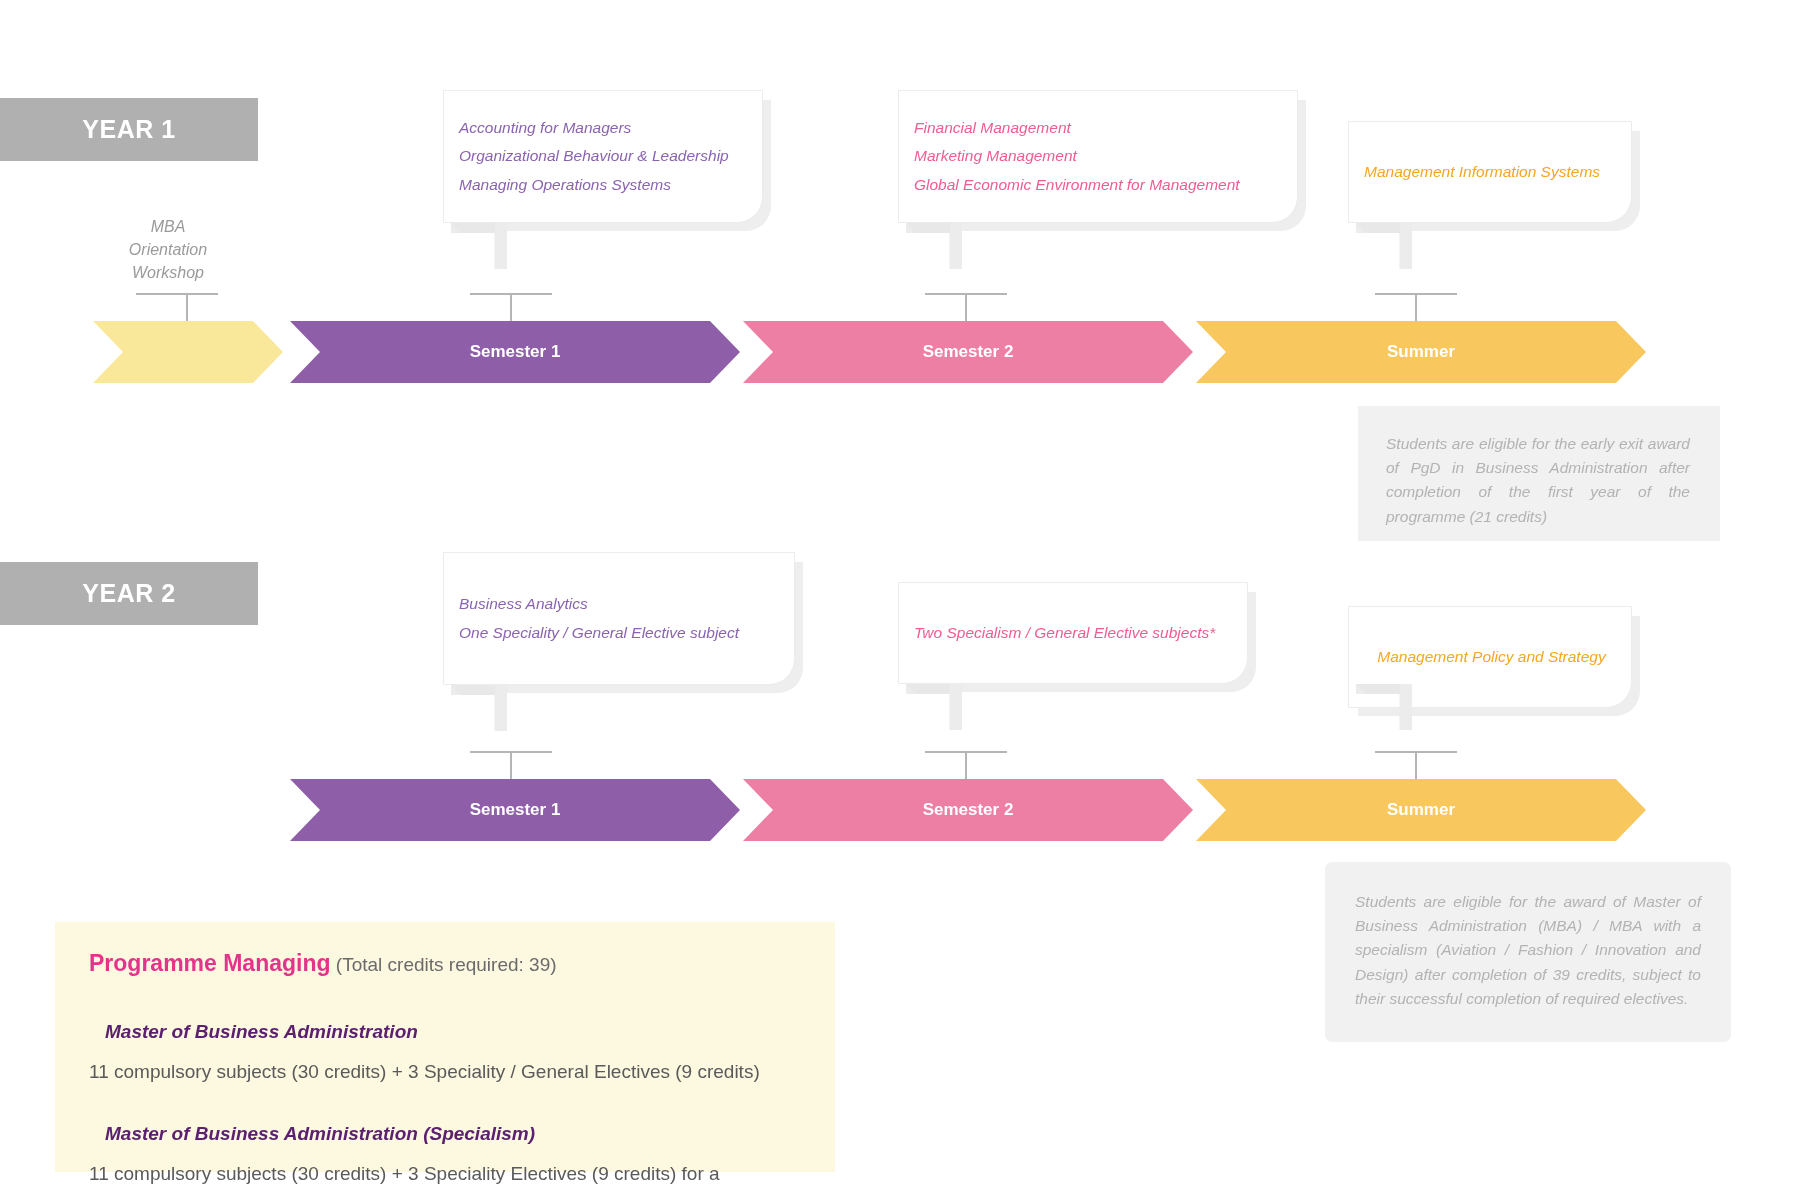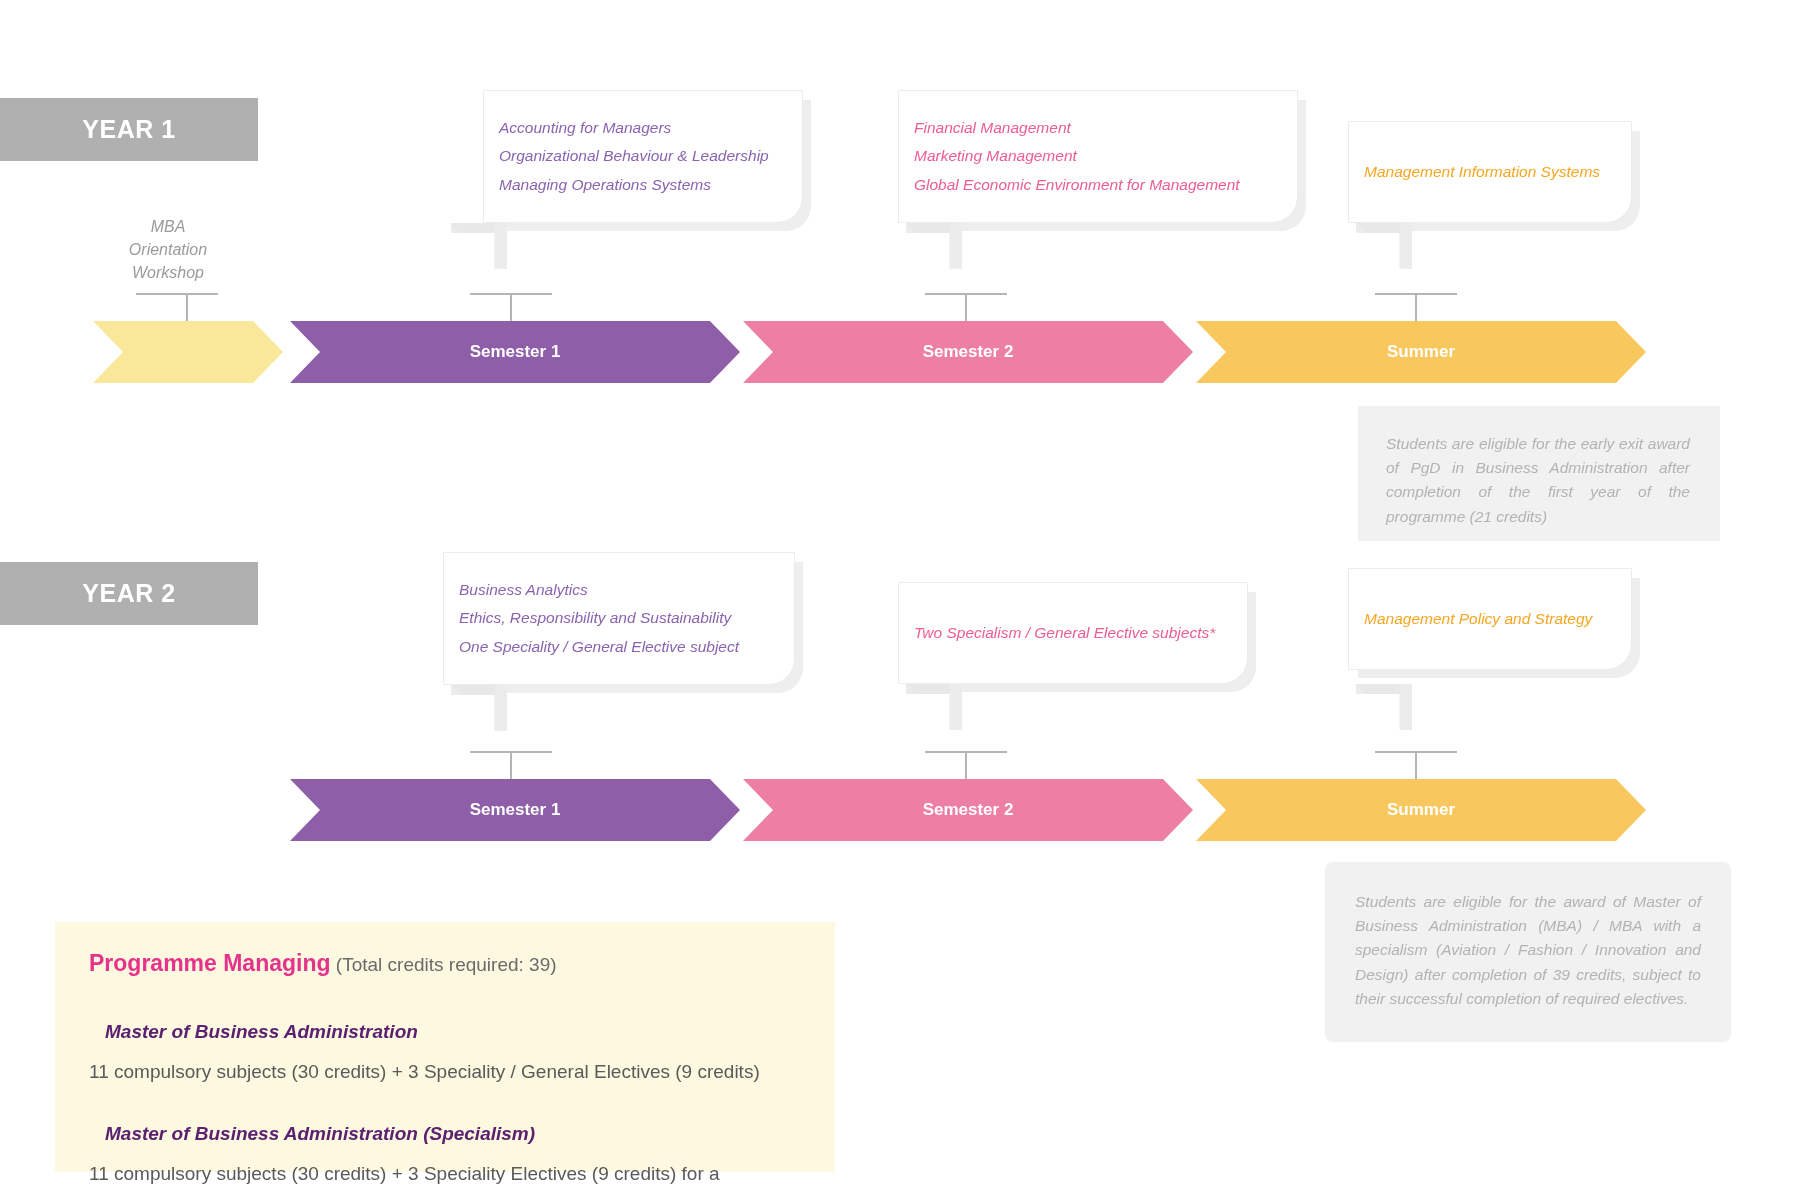--- a/index.html
+++ b/index.html
@@ -167,21 +167,21 @@
   </div>
 
   <div style="position:absolute; left:108px; top:215px; width:120px; text-align:center; font-style:italic; font-size:16px; line-height:1.44; color:#9a9a9a;">
     <div>MBA</div>
     <div>Orientation</div>
     <div>Workshop</div>
   </div>
   <div class="stem-h" style="left:136px; top:293px; width:82px;"></div>
   <div class="stem-v" style="left:186px; top:293px; height:28px;"></div>
 
-  <div class="callout c-purple" style="left:443px; top:90px; width:320px; height:133px;margin-left:40px;">
+  <div class="callout c-purple" style="left:443px; top:90px; width:320px; height:133px;">
     <div class="lines">
       <div class="subj">Accounting for Managers</div>
       <div class="subj">Organizational Behaviour &amp; Leadership</div>
       <div class="subj">Managing Operations Systems</div>
     </div>
   </div>
   <div class="tail" style="left:451px; top:223px;"></div>
   <div class="stem-h" style="left:470px; top:293px; width:82px;"></div>
   <div class="stem-v" style="left:510px; top:293px; height:28px;"></div>
 
@@ -222,38 +222,37 @@
     <p>Students are eligible for the early exit award of PgD in Business Administration after completion of the first year of the programme (21 credits)</p>
   </div>
 
   <div class="year-label" style="left:0px; top:562px; width:258px; height:63px;">
     <span>YEAR 2</span>
   </div>
 
   <div class="callout c-purple" style="left:443px; top:552px; width:352px; height:133px;">
     <div class="lines">
       <div class="subj">Business Analytics</div>
-      <div class="subj">Ethics, Responsibility and Sustainability</div>
       <div class="subj">One Speciality / General Elective subject</div>
     </div>
   </div>
   <div class="tail" style="left:451px; top:685px;"></div>
   <div class="stem-h" style="left:470px; top:751px; width:82px;"></div>
   <div class="stem-v" style="left:510px; top:751px; height:28px;"></div>
 
   <div class="callout c-pink" style="left:898px; top:582px; width:350px; height:102px;">
     <div class="lines">
       <div class="subj">Two Specialism / General Elective subjects*</div>
     </div>
   </div>
   <div class="tail" style="left:906px; top:684px;"></div>
   <div class="stem-h" style="left:925px; top:751px; width:82px;"></div>
   <div class="stem-v" style="left:965px; top:751px; height:28px;"></div>
 
-  <div class="callout c-yellow" style="left:1348px; top:568px; width:284px; height:102px;">
+  <div class="callout c-yellow" style="left:1348px; top:606px; width:284px; height:102px;text-align:center;">
     <div class="lines">
       <div class="subj">Management Policy and Strategy</div>
     </div>
   </div>
   <div class="tail" style="left:1356px; top:684px;"></div>
   <div class="stem-h" style="left:1375px; top:751px; width:82px;"></div>
   <div class="stem-v" style="left:1415px; top:751px; height:28px;"></div>
 
   <div class="chev chev-purple" style="left:290px; top:779px; width:450px;">
     <span>Semester 1</span>

